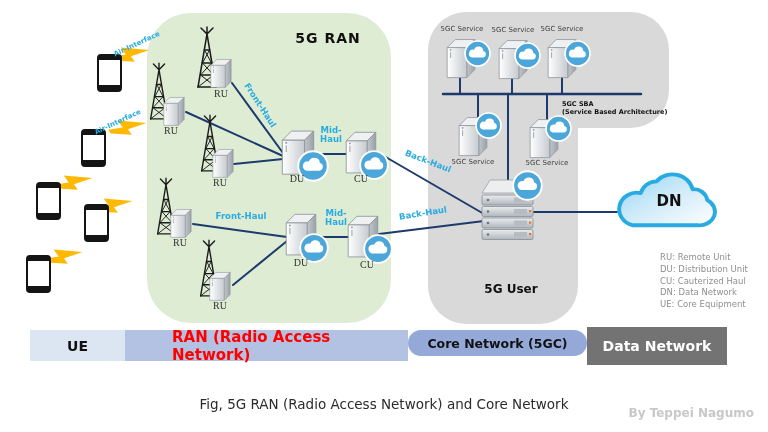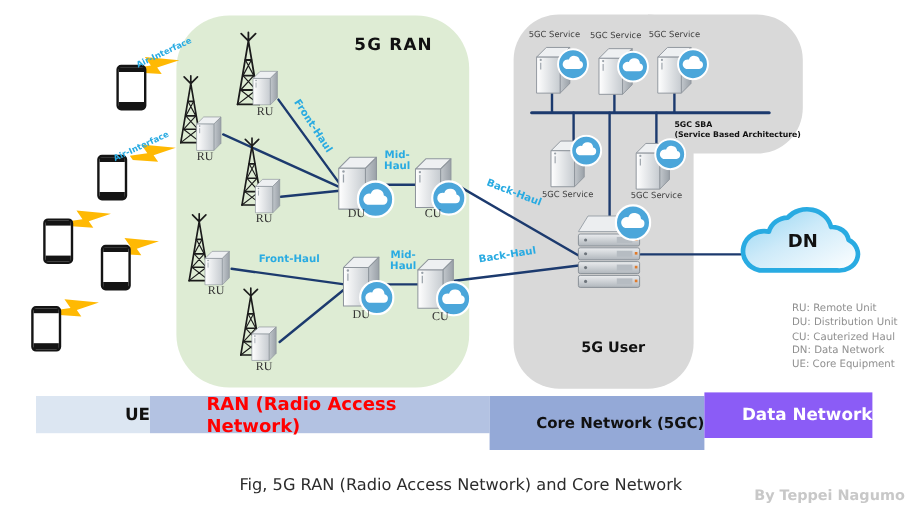--- a/index.html
+++ b/index.html
@@ -14,25 +14,25 @@
   .cx{transform:translateX(-50%);}
   .title{font-size:14px;font-weight:bold;letter-spacing:1px;color:#111;}
   .node{font-size:10px;color:#333;font-family:Liberation Serif, serif;}
   .svc{font-size:7px;color:#404040;}
   .haul{font-size:8.5px;font-weight:bold;color:#29abe2;text-align:center;}
   .air{font-size:7px;font-weight:bold;color:#29abe2;}
   .sba{font-size:6.5px;font-weight:bold;color:#111;line-height:1.25;}
   .coreTitle{font-size:12px;font-weight:bold;color:#111;}
   .dnLbl{font-size:15px;font-weight:bold;color:#111;}
   .legend{font-size:8.5px;color:#8f8f8f;line-height:11.8px;}
-  .band{position:absolute;display:flex;align-items:center;justify-content:flex-end;}
+  .band{position:absolute;display:flex;align-items:center;justify-content:center;}
   .band-ue{left:30px;top:330px;width:95px;height:31px;background:#dce6f2;}
   .band-ran{left:125px;top:330px;width:283px;height:31px;background:#b3c2e2;}
-  .band-core{left:408px;top:330px;width:179px;height:45px;background:#94a9d7;}
-  .band-dn{left:587px;top:327px;width:140px;height:38px;background:#8b5cf6;}
+  .band-core{left:408px;top:330px;width:179px;height:26px;background:#94a9d7;border-radius:15px;}
+  .band-dn{left:587px;top:327px;width:140px;height:38px;background:#737373;}
   .band-ue span{font-size:14px;font-weight:bold;color:#111;}
   .band-ran span{font-size:15px;font-weight:bold;color:#ff0000;padding-left:47px;}
   .band-core span{font-size:12.5px;font-weight:bold;color:#111;}
   .band-dn span{font-size:14px;font-weight:bold;color:#fff;}
   .note{position:absolute;left:125px;top:364px;width:283px;text-align:center;
         font-size:9px;color:#3e97d4;}
   .caption{position:absolute;left:0;right:0;top:396px;text-align:center;
            font-size:13.5px;color:#2b2b2b;}
   .credit{position:absolute;right:14px;top:406px;font-size:12px;font-weight:bold;color:#c8c8c8;}
   .phone{position:absolute;width:21px;height:34px;background:#fff;border:2px solid #141414;border-radius:4px;}

